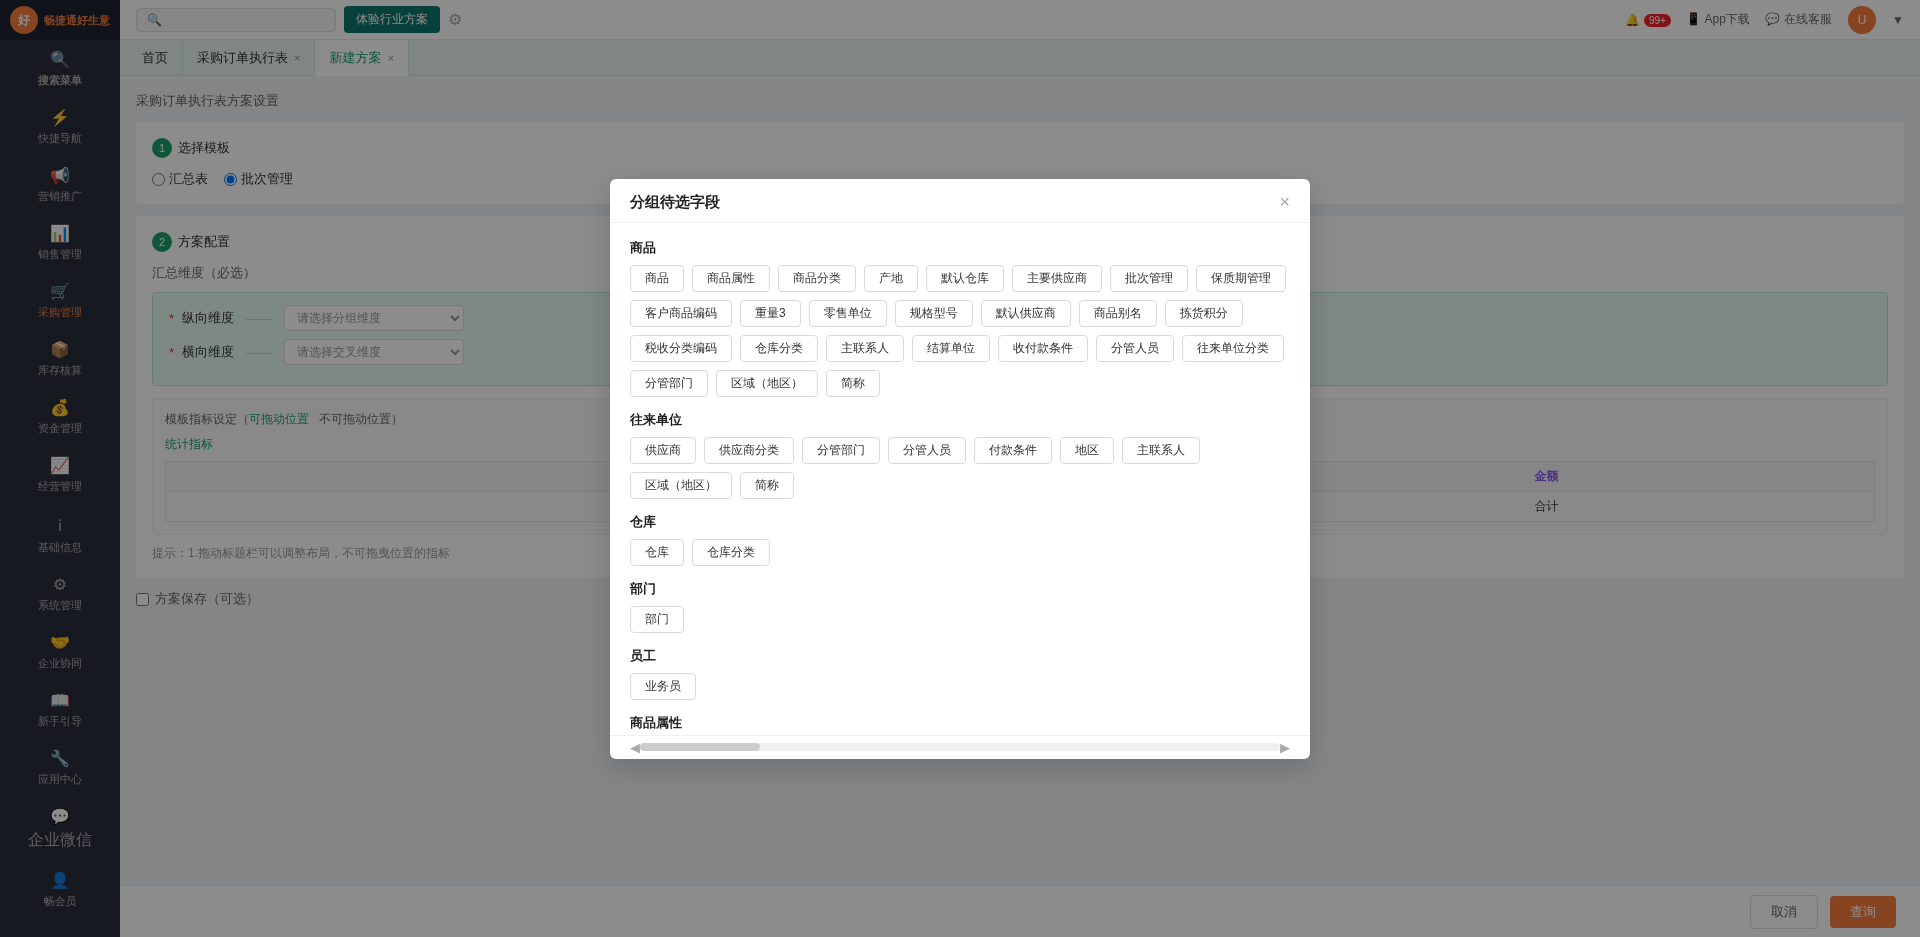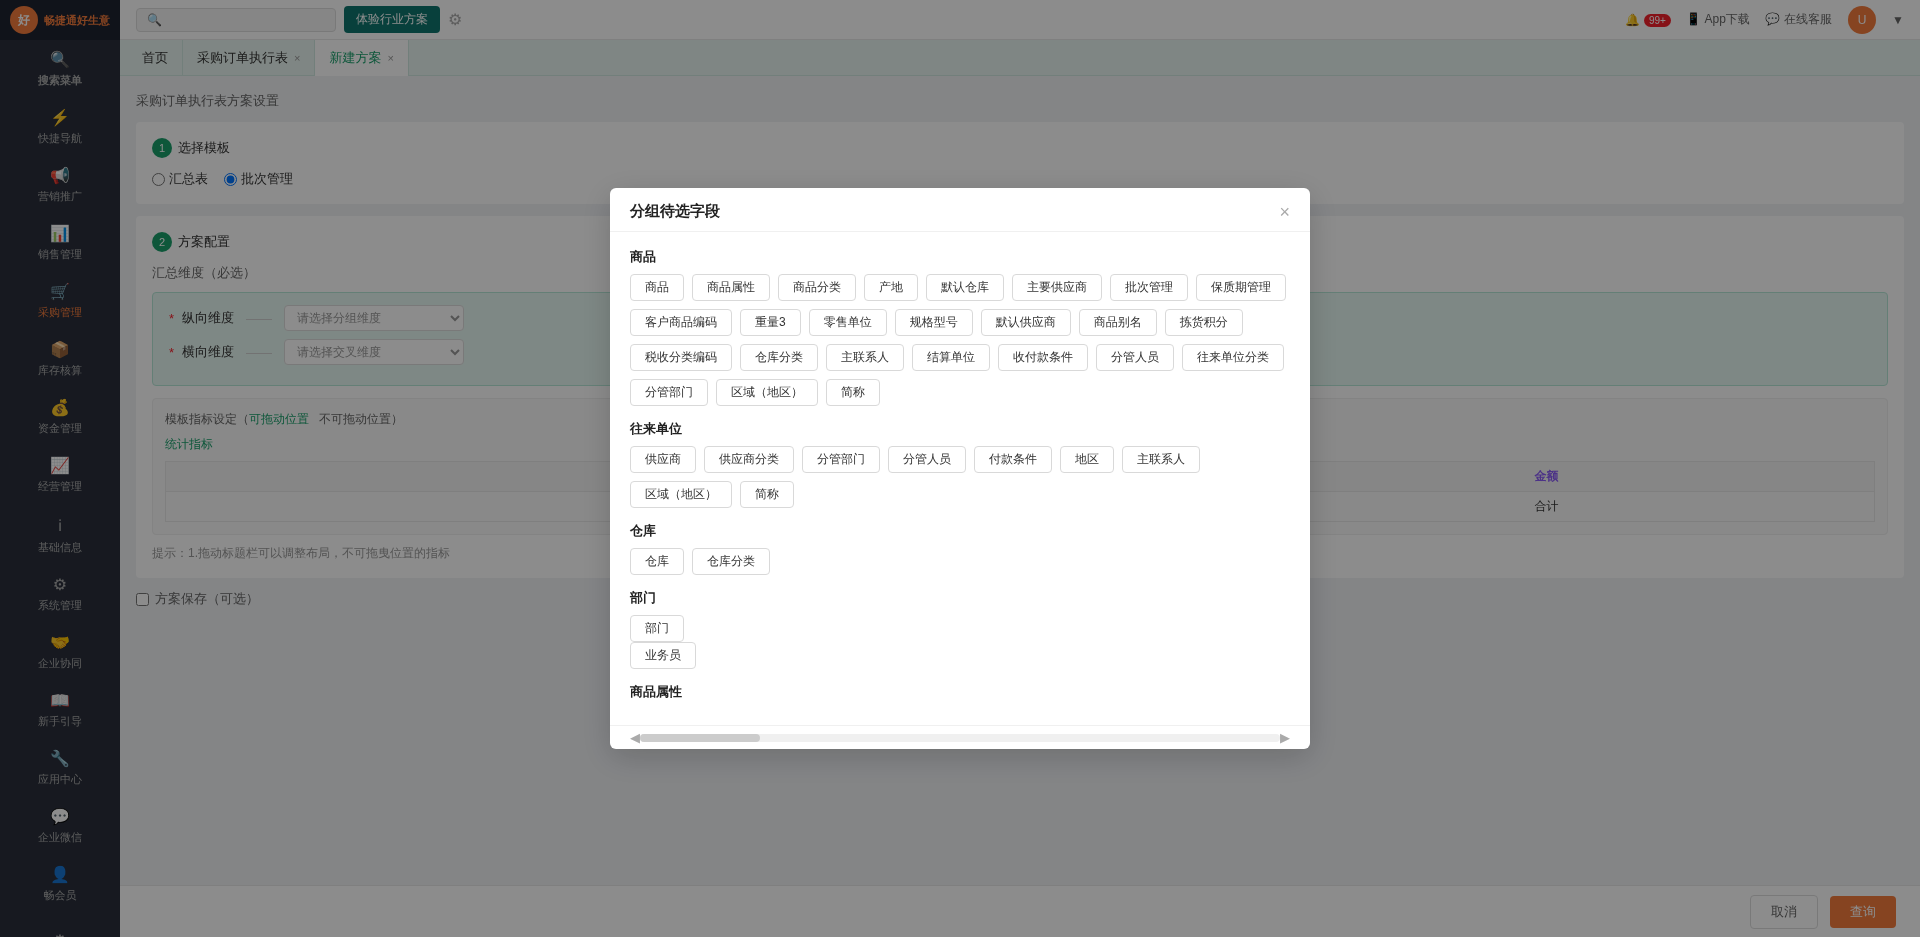--- a/index.html
+++ b/index.html
@@ -429,21 +429,21 @@
       <div class="sidebar-item">
         <span class="sidebar-icon">📖</span>
         <span style="font-size:11px;">新手引导</span>
       </div>
       <div class="sidebar-item">
         <span class="sidebar-icon">🔧</span>
         <span style="font-size:11px;">应用中心</span>
       </div>
       <div class="sidebar-item">
         <span class="sidebar-icon">💬</span>
-        <span style="font-size:11px;">企业微信</span>
+        <span style="font-size:16px;">企业微信</span>
       </div>
       <div class="sidebar-item">
         <span class="sidebar-icon">👤</span>
         <span style="font-size:11px;">畅会员</span>
       </div>
     </div>
   <div class="sidebar-bottom" id="sidebar-bottom">
       <div class="sidebar-bottom-item">
         <span style="font-size:16px;">⚙</span>
       </div>
@@ -611,20 +611,21 @@
         </div>
         <div class="field-section-title">仓库</div>
         <div class="field-tags">
           <span class="field-tag">仓库</span>
           <span class="field-tag">仓库分类</span>
         </div>
         <div class="field-section-title">部门</div>
         <div class="field-tags">
           <span class="field-tag">部门</span>
         </div>
+        <div class="field-section-title">员工</div>
         <div class="field-tags">
           <span class="field-tag">业务员</span>
         </div>
         <div class="field-section-title">商品属性</div>
       </div>
     <div class="horizontal-scroll">
       <span style="cursor:pointer;color:#aaa;">◀</span>
       <div class="h-scroll-track">
         <div class="h-scroll-thumb"></div>
       </div>

